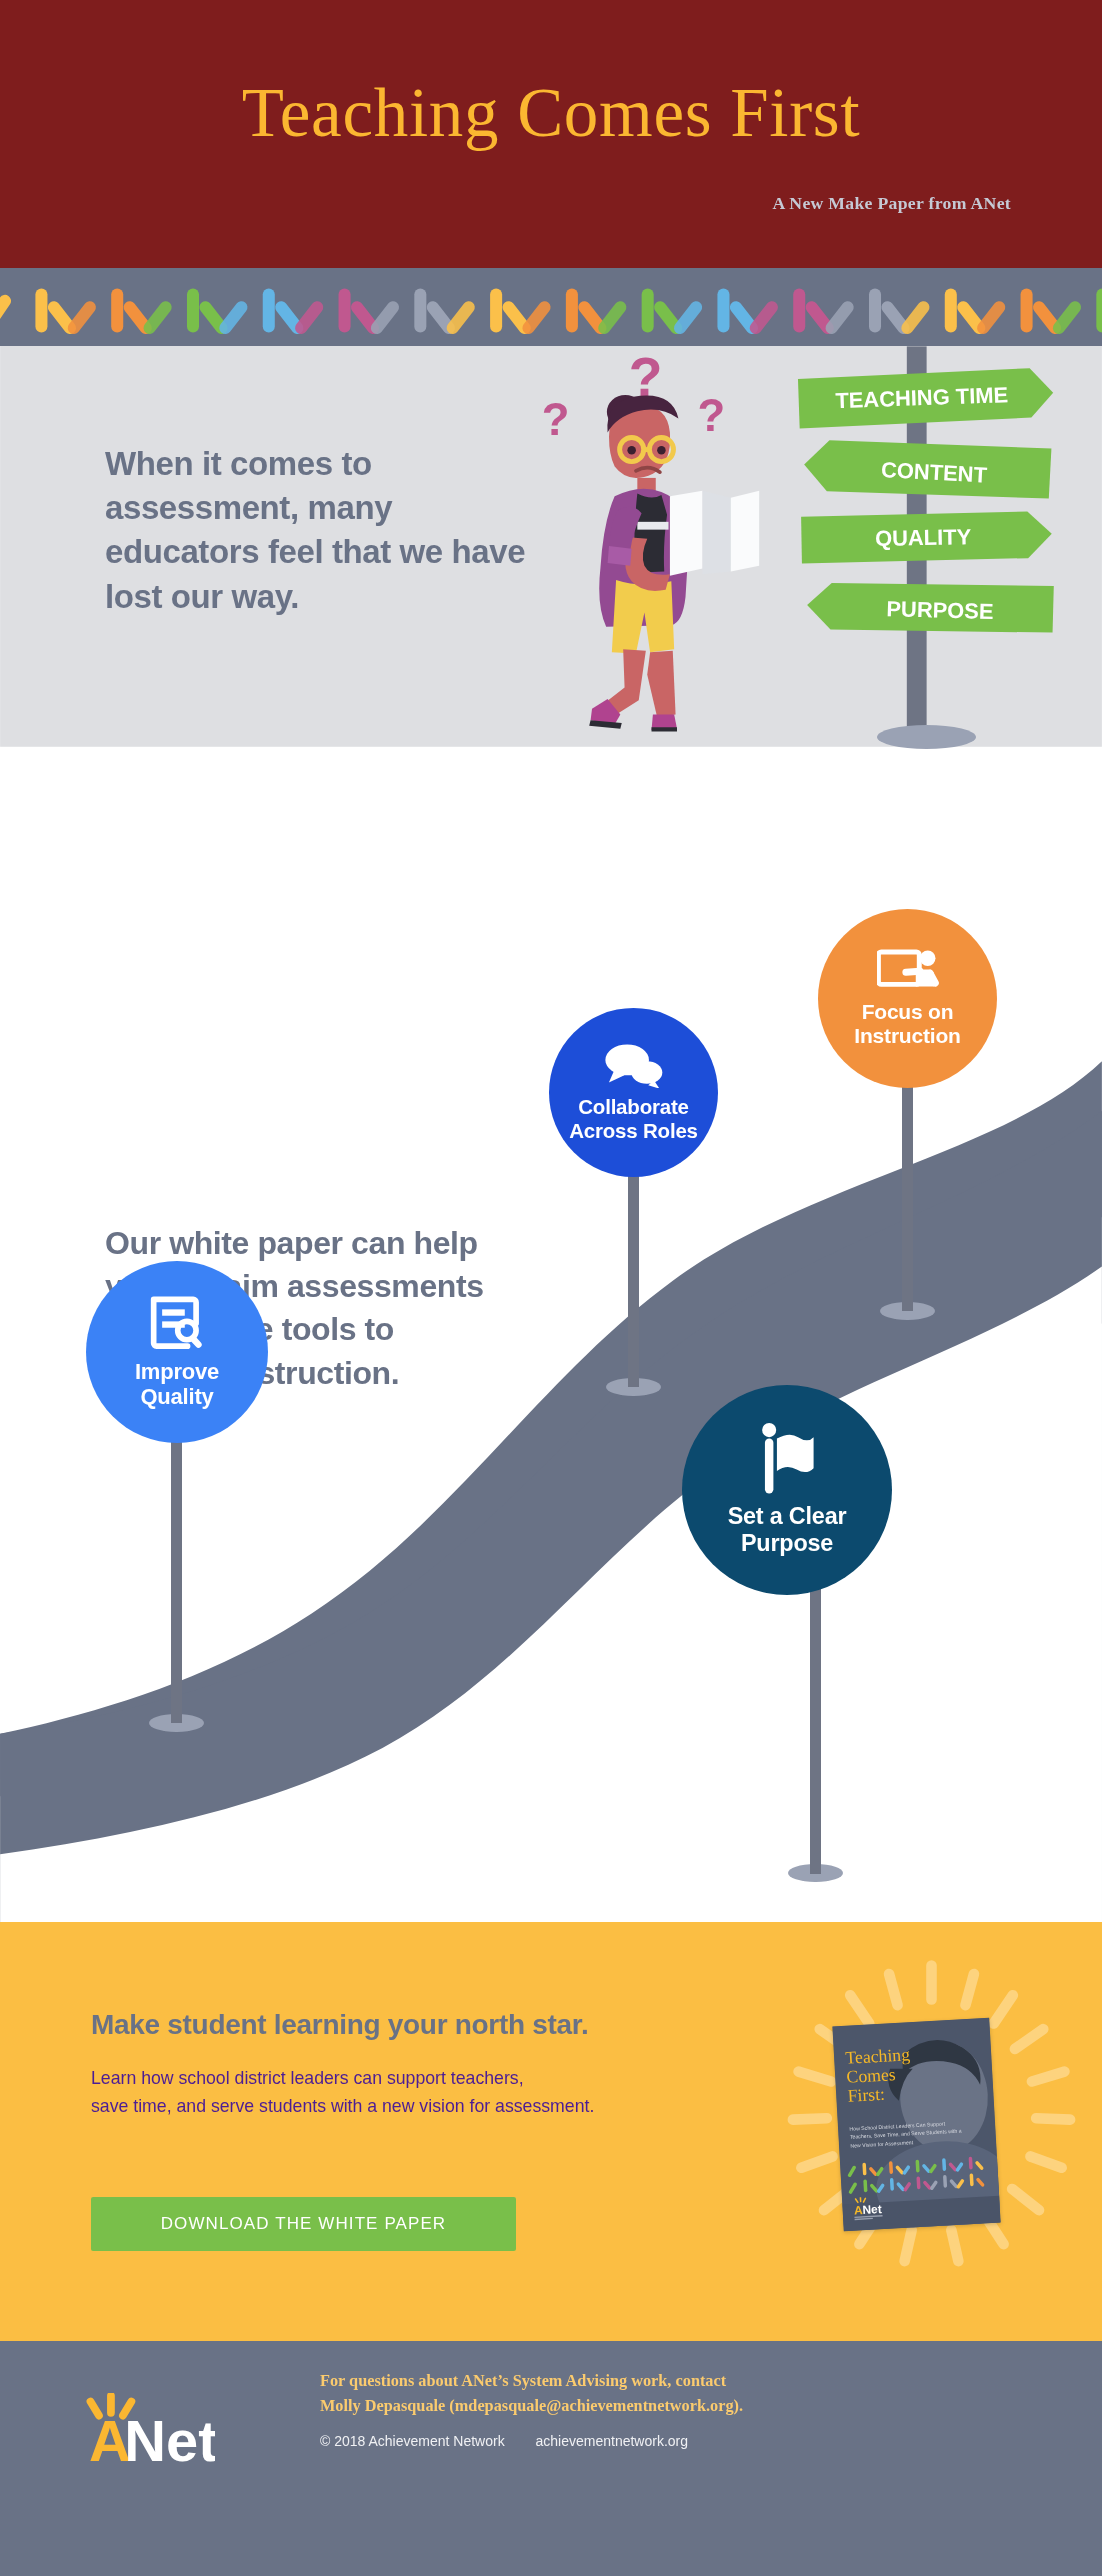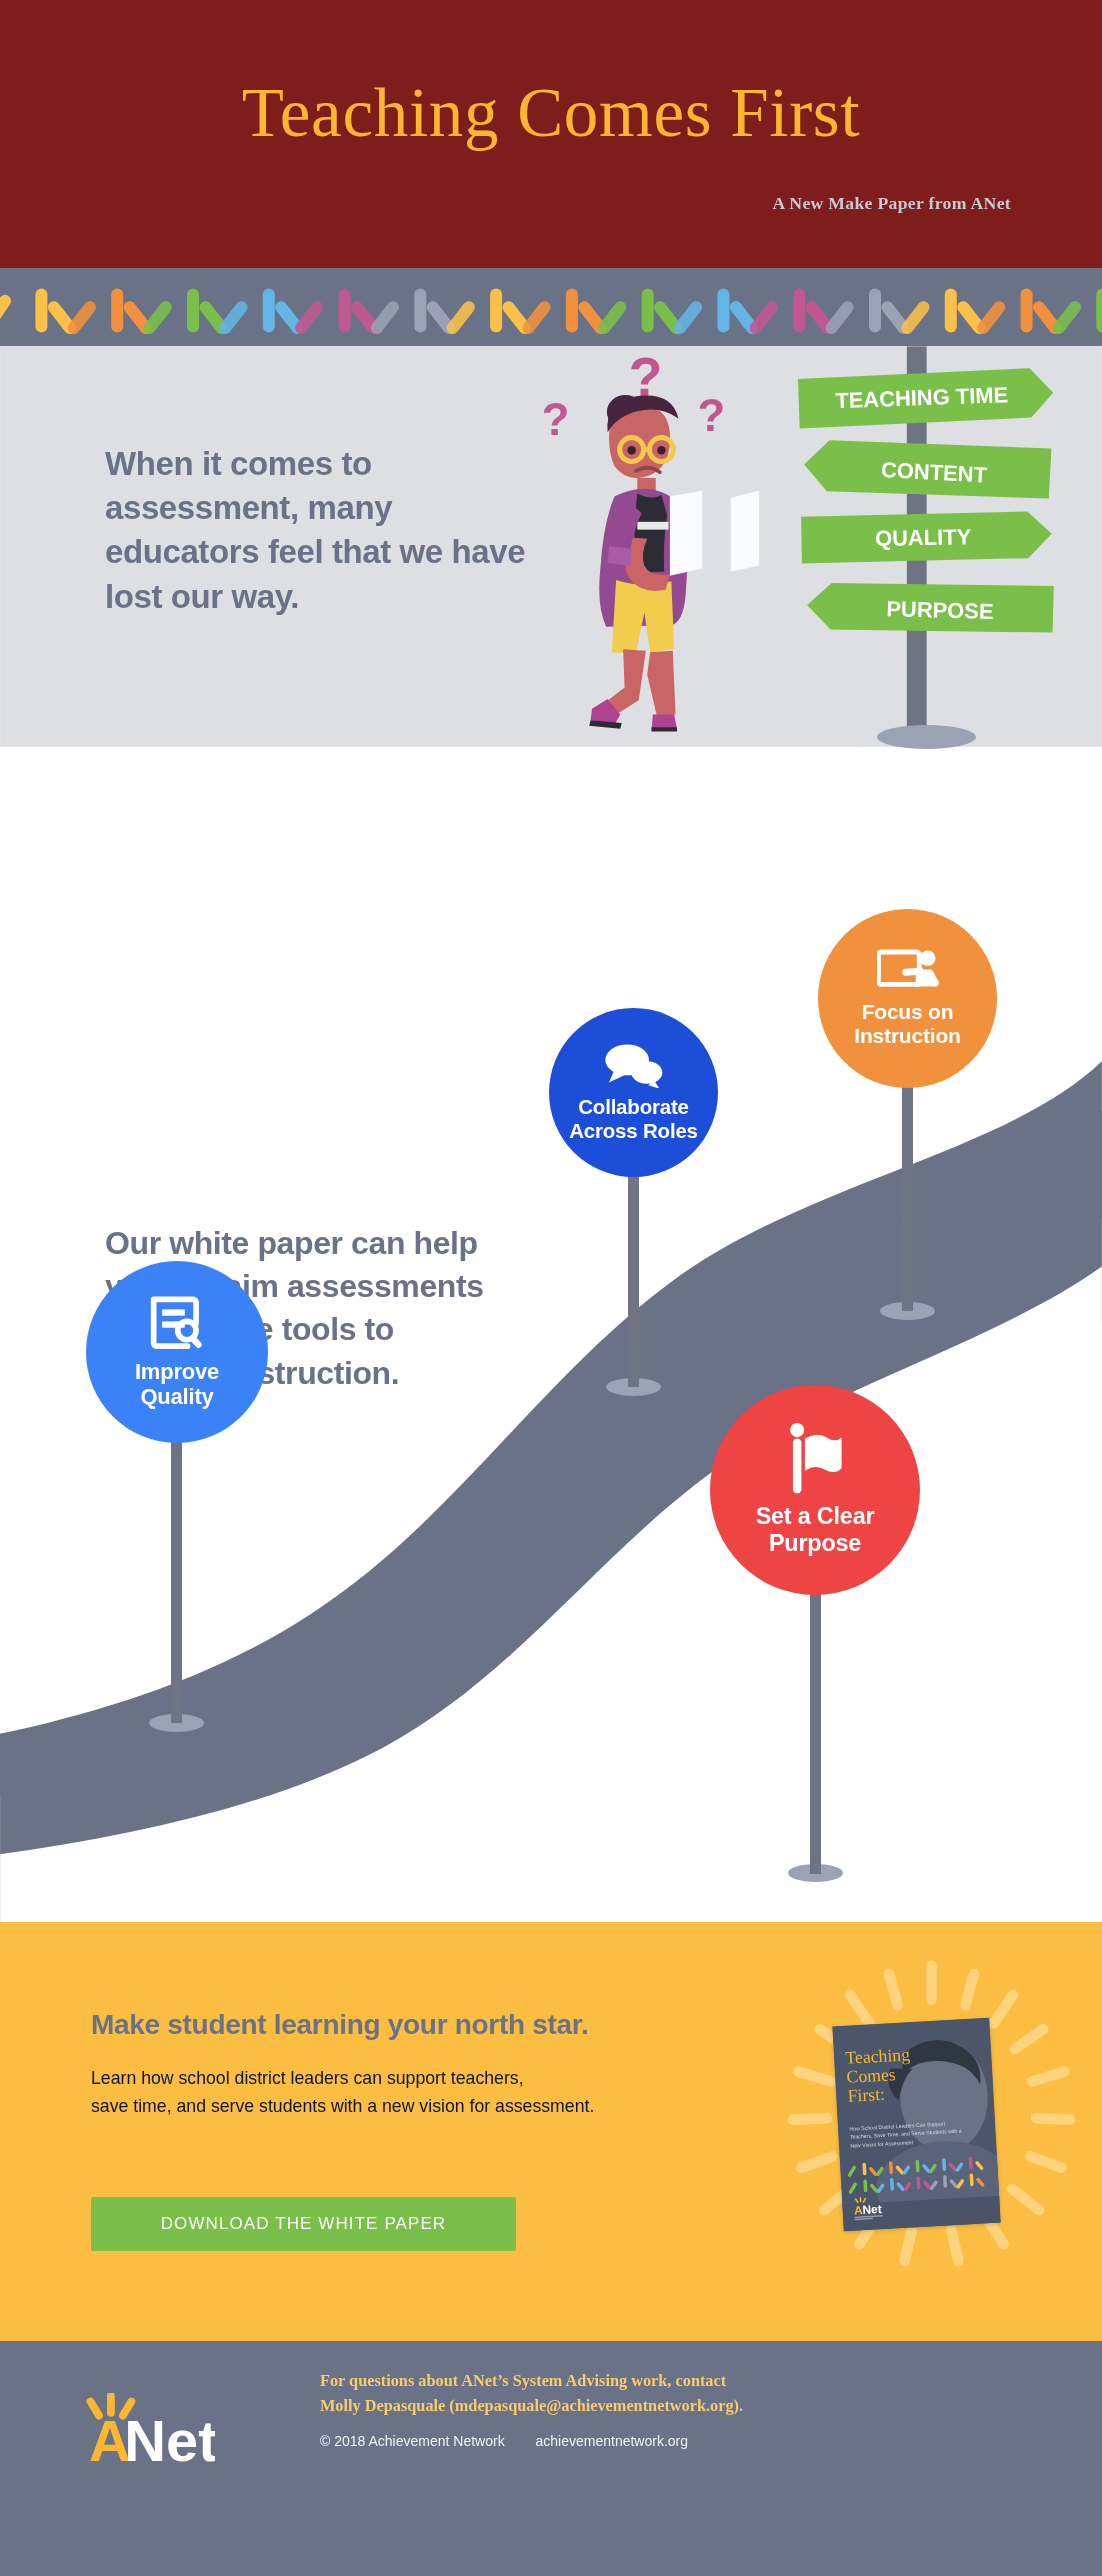--- a/index.html
+++ b/index.html
@@ -121,39 +121,39 @@
   #badge-collab { left: 549px; top: 1008px; width: 169px; height: 169px; background: #1d4ed8; }
   #badge-collab .b-label { font-size: 20.5px; }
   #pole-collab { left: 628px; top: 1167px; height: 220px; }
   #base-collab { left: 606px; top: 1378px; }
 
   #badge-quality { left: 86px; top: 1261px; width: 182px; height: 182px; background: #3b82f6; }
   #badge-quality .b-label { font-size: 22px; }
   #pole-quality { left: 171px; top: 1433px; height: 290px; }
   #base-quality { left: 149px; top: 1714px; }
 
-  #badge-purpose { left: 710px; top: 1385px; width: 210px; height: 210px; background: #ef4444; }
+  #badge-purpose { left: 682px; top: 1385px; width: 210px; height: 210px; background: #0c4a6e; }
   #badge-purpose .b-label { font-size: 23.4px; }
   #pole-purpose { left: 810px; top: 1587px; height: 287px; }
   #base-purpose { left: 788px; top: 1864px; }
 
   
   .cta-sec {
     position: absolute; left: 0; top: 1922px; width: 1102px; height: 419px;
     background: #FBBE43;
     overflow: hidden;
   }
   .cta-head {
     position: absolute; left: 91px; top: 87px;
     font-size: 28px; font-weight: bold; color: #697286;
     letter-spacing: -0.3px;
   }
   .cta-body {
     position: absolute; left: 91px; top: 142px;
-    font-size: 17.7px; color: #0f172a; line-height: 1.6;
+    font-size: 17.7px; color: #4c1d95; line-height: 1.6;
     font-weight: normal;
   }
   .cta-button {
     position: absolute; left: 91px; top: 2197px;
     width: 425px; height: 54px;
     background: #79BF4A;
     border: none;
     border-radius: 2.1px;
     color: #fff;
     font-size: 17px;

